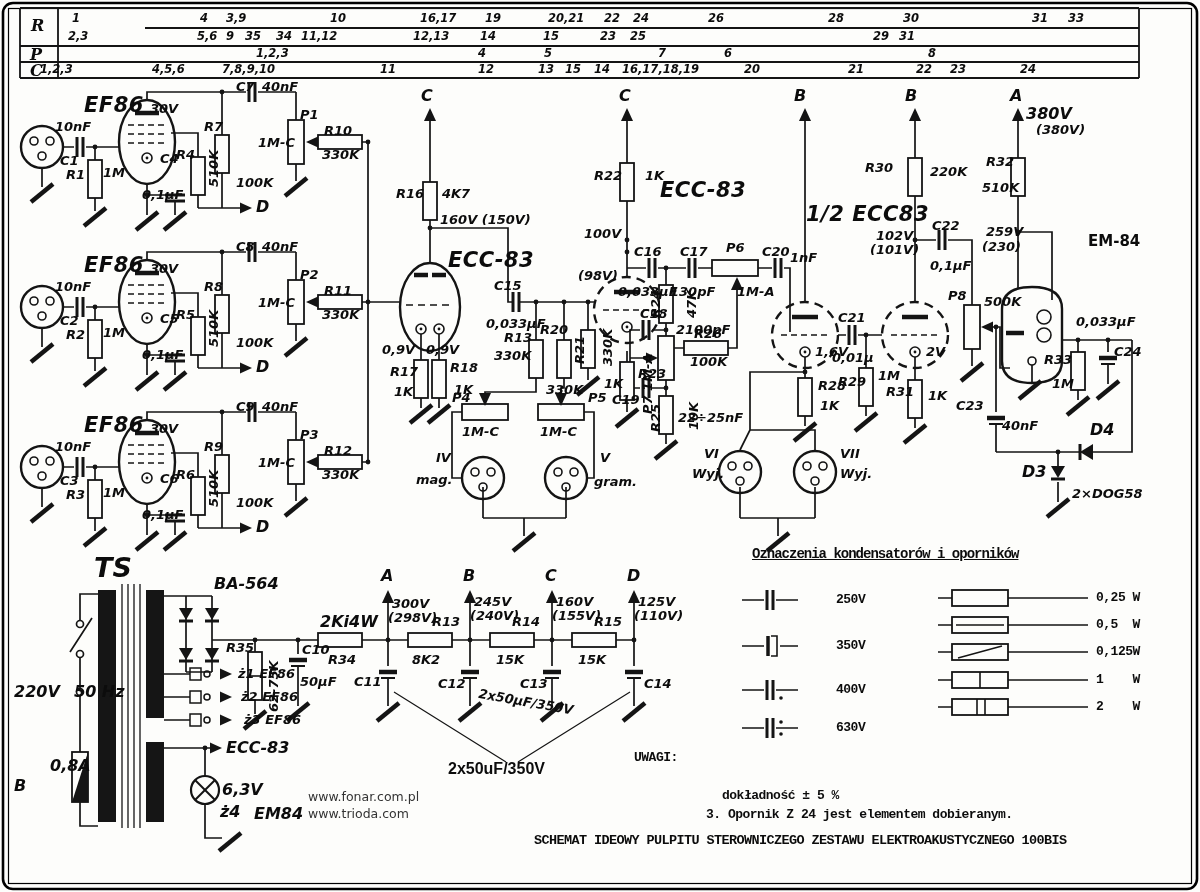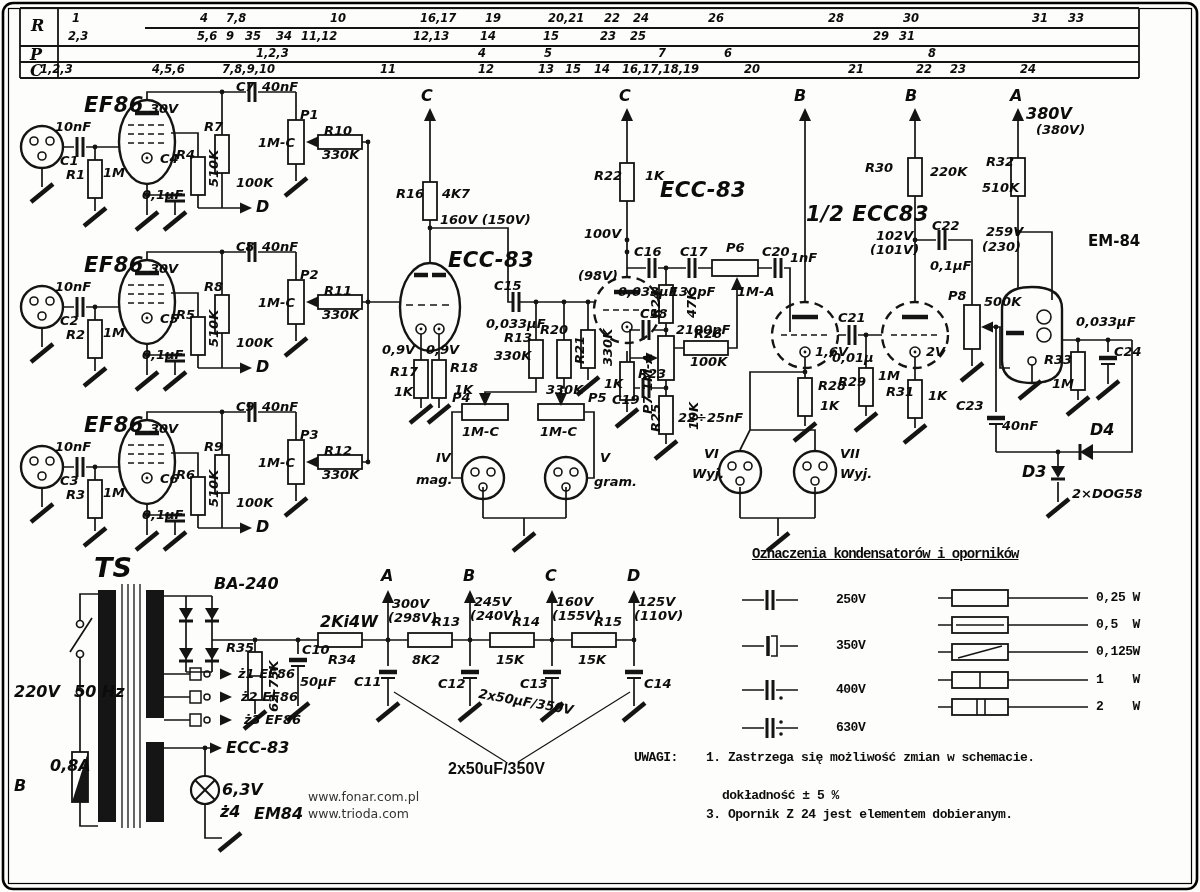--- a/index.html
+++ b/index.html
@@ -352,21 +352,21 @@
         <line x1="985" y1="699" x2="985" y2="715" stroke="#141414" stroke-width="1.6"></line>
   </g>
 </svg>
 
 <div id="labels">
       <span class="lbl row-letter" style="left: 31px; top: 16px;">R</span>
       <span class="lbl row-letter" style="left: 30px; top: 45px;">P</span>
       <span class="lbl row-letter" style="left: 30px; top: 61px;">C</span>
       <span class="lbl hw-sm" style="left: 72px; top: 11px;">1</span>
       <span class="lbl hw-sm" style="left: 200px; top: 11px;">4</span>
-      <span class="lbl hw-sm" style="left: 226px; top: 11px;">7,8</span>
+      <span class="lbl hw-sm" style="left: 226px; top: 11px;">3,9</span>
       <span class="lbl hw-sm" style="left: 330px; top: 11px;">10</span>
       <span class="lbl hw-sm" style="left: 420px; top: 11px;">16,17</span>
       <span class="lbl hw-sm" style="left: 485px; top: 11px;">19</span>
       <span class="lbl hw-sm" style="left: 548px; top: 11px;">20,21</span>
       <span class="lbl hw-sm" style="left: 604px; top: 11px;">22</span>
       <span class="lbl hw-sm" style="left: 633px; top: 11px;">24</span>
       <span class="lbl hw-sm" style="left: 708px; top: 11px;">26</span>
       <span class="lbl hw-sm" style="left: 828px; top: 11px;">28</span>
       <span class="lbl hw-sm" style="left: 903px; top: 11px;">30</span>
       <span class="lbl hw-sm" style="left: 1032px; top: 11px;">31</span>
@@ -551,21 +551,21 @@
       <span class="lbl hw" style="left: 982px; top: 239px;">(230)</span>
       <span class="lbl plain" style="left: 1088px; top: 232px;">EM-84</span>
       <span class="lbl hw" style="left: 1076px; top: 314px;">0,033µF</span>
       <span class="lbl hw" style="left: 1114px; top: 344px;">C24</span>
       <span class="lbl hw" style="left: 1044px; top: 352px;">R33</span>
       <span class="lbl hw" style="left: 1052px; top: 376px;">1M</span>
       <span class="lbl hw-med" style="left: 1090px; top: 420px;">D4</span>
       <span class="lbl hw-med" style="left: 1022px; top: 462px;">D3</span>
       <span class="lbl hw" style="left: 1072px; top: 486px;">2×DOG58</span>
       <span class="lbl hw-title" style="left: 94px; top: 552px;">TS</span>
-      <span class="lbl hw-med" style="left: 214px; top: 574px;">BA-240</span>
+      <span class="lbl hw-med" style="left: 214px; top: 574px;">BA-564</span>
       <span class="lbl hw-med" style="left: 14px; top: 682px;">220V</span>
       <span class="lbl hw-med" style="left: 74px; top: 682px;">50 Hz</span>
       <span class="lbl hw-med" style="left: 14px; top: 776px;">B</span>
       <span class="lbl hw-med" style="left: 50px; top: 756px;">0,8A</span>
       <span class="lbl hw" style="left: 226px; top: 640px;">R35</span>
       <span class="lbl hw" style="left: 266px; top: 712px; transform: rotate(-90deg);">62-75K</span>
       <span class="lbl hw" style="left: 302px; top: 642px;">C10</span>
       <span class="lbl hw" style="left: 300px; top: 674px;">50µF</span>
       <span class="lbl hw-med" style="left: 320px; top: 612px;">2Ki4W</span>
       <span class="lbl hw" style="left: 328px; top: 652px;">R34</span>
@@ -606,23 +606,23 @@
 <div class="lbl tw" style="left:836px;top:638px">350V</div>
 <div class="lbl tw" style="left:836px;top:682px">400V</div>
 <div class="lbl tw" style="left:836px;top:720px">630V</div>
 <div class="lbl tw" style="left:1096px;top:590px">0,25 W</div>
 <div class="lbl tw" style="left:1096px;top:617px">0,5  W</div>
 <div class="lbl tw" style="left:1096px;top:644px">0,125W</div>
 <div class="lbl tw" style="left:1096px;top:672px">1    W</div>
 <div class="lbl tw" style="left:1096px;top:699px">2    W</div>
 
 <div class="lbl tw" style="left:634px;top:750px">UWAGI:</div>
-<div class="lbl tw" style="left:706px;top:750px">1. Zastrzega się możliwość zmian w schemacie.</div>
 <div class="lbl tw" style="left:722px;top:788px">dokładność ± 5 %</div>
 <div class="lbl tw" style="left:706px;top:807px">3. Opornik Z 24 jest elementem dobieranym.</div>
 
+<div class="lbl tw-title" style="left:534px;top:833px">SCHEMAT IDEOWY PULPITU STEROWNICZEGO ZESTAWU ELEKTROAKUSTYCZNEGO 100BIS</div>
 
 <div class="lbl web" style="left:308px;top:789px">www.fonar.com.pl</div>
 <div class="lbl web" style="left:308px;top:806px">www.trioda.com</div>
 
 <div class="lbl callout" style="left:448px;top:760px">2x50uF/350V</div>
 
 </div>
 
 </body></html>

